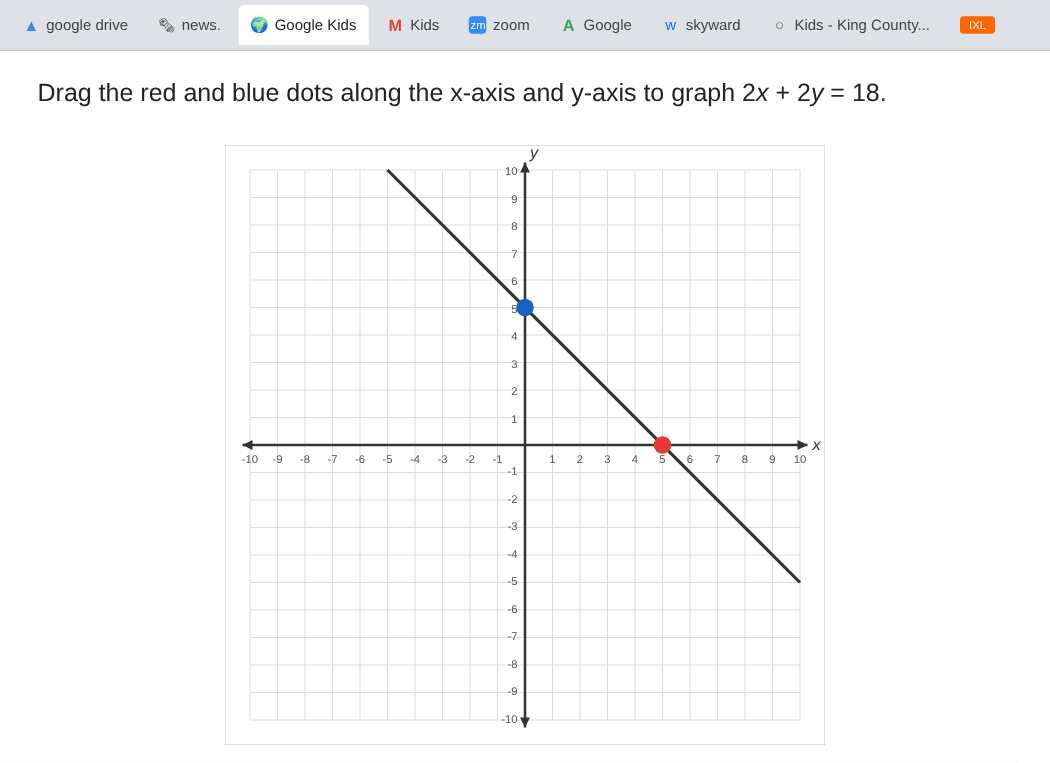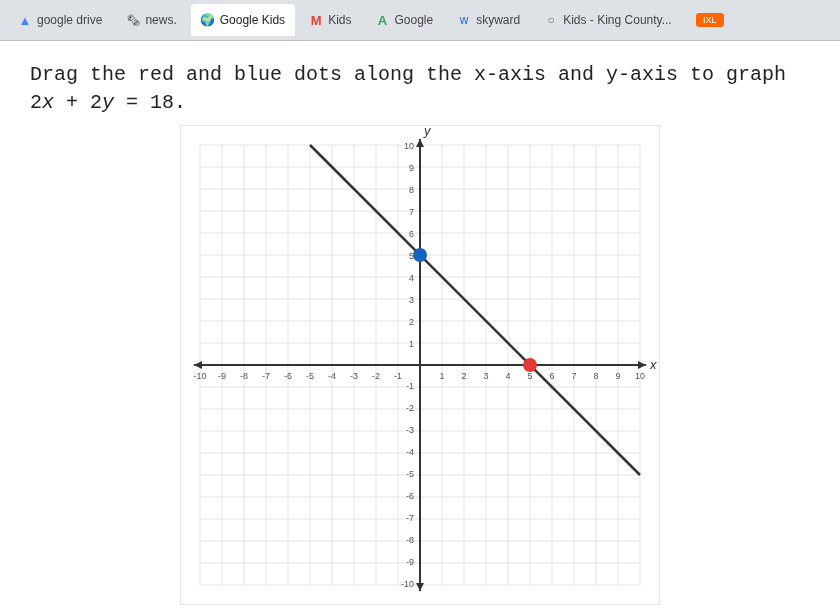--- a/index.html
+++ b/index.html
@@ -56,22 +56,21 @@
       height: 569px;
       position: relative;
       padding: 20px 30px;
     }
 
     
     #instruction {
       font-size: 20px;
       color: #222;
       line-height: 1.4;
-      margin-bottom: 8px;
-      font-family: Liberation Mono, monospace;
+      margin-bottom: 27px;
     }
 
     
     #graph-container {
       display: flex;
       justify-content: center;
       align-items: flex-start;
       margin-top: 5px;
     }
 
@@ -91,20 +90,24 @@
     <span class="tab-icon" style="font-size:11px;">🗞</span>
     <span>news.</span>
   </div>
   <div class="tab-item active">
     <span class="tab-icon">🌍</span>
     <span>Google Kids</span>
   </div>
   <div class="tab-item">
     <span class="tab-icon" style="color:#EA4335; font-weight:bold; font-size:13px;">M</span>
     <span>Kids</span>
+  </div>
+  <div class="tab-item">
+    <span class="tab-icon" style="background:#2D8CFF; color:white; font-size:9px; border-radius:3px; padding:1px 3px;">zm</span>
+    <span>zoom</span>
   </div>
   <div class="tab-item">
     <span class="tab-icon" style="color:#34a853; font-weight:bold; font-size:13px;">A</span>
     <span>Google</span>
   </div>
   <div class="tab-item">
     <span class="tab-icon" style="color:#1a73e8; font-size:12px;">w</span>
     <span>skyward</span>
   </div>
   <div class="tab-item">

